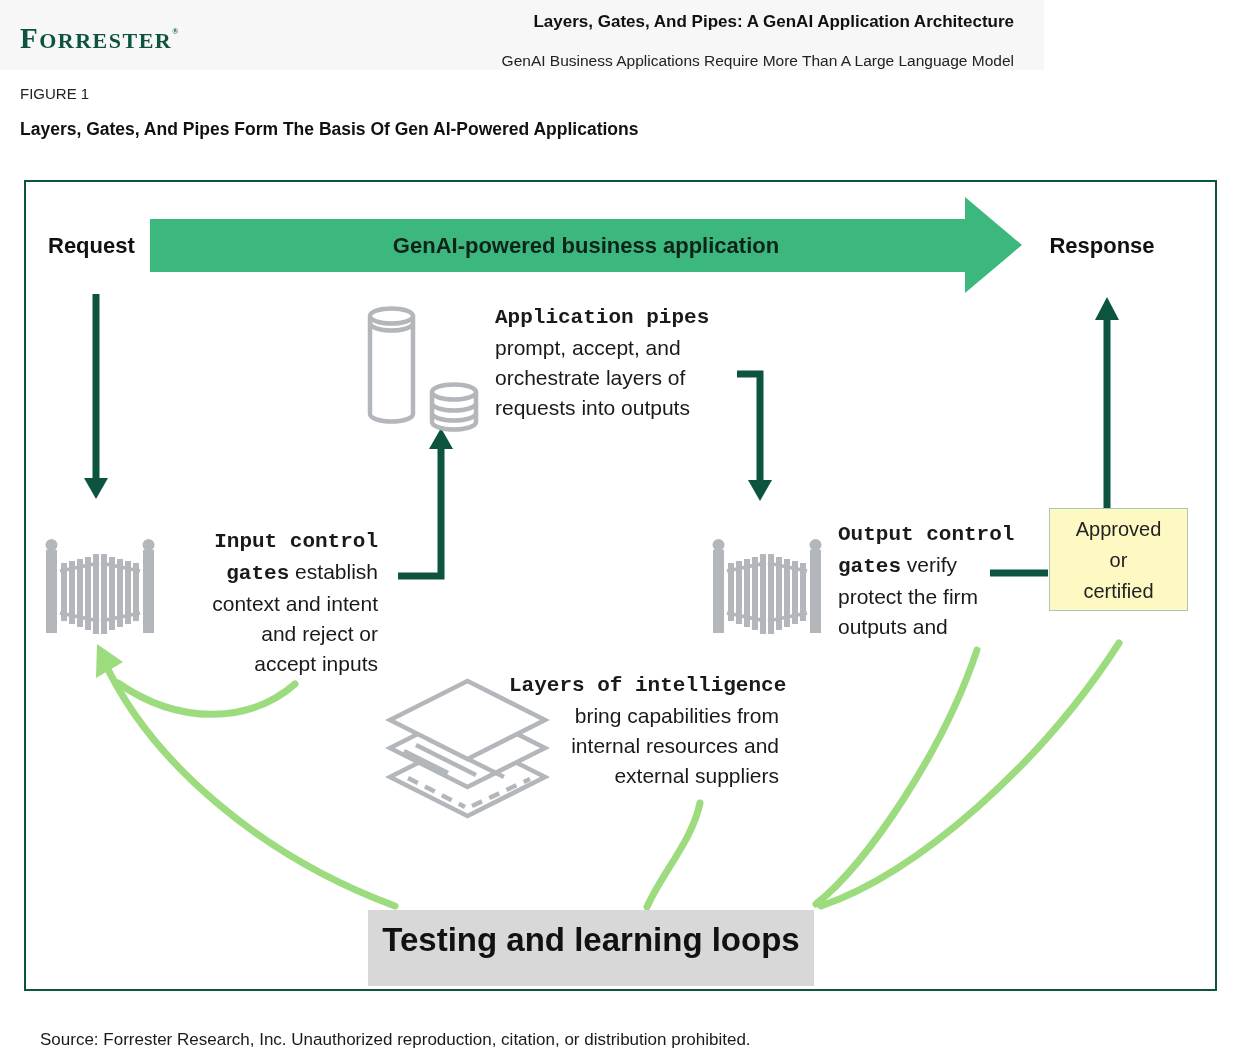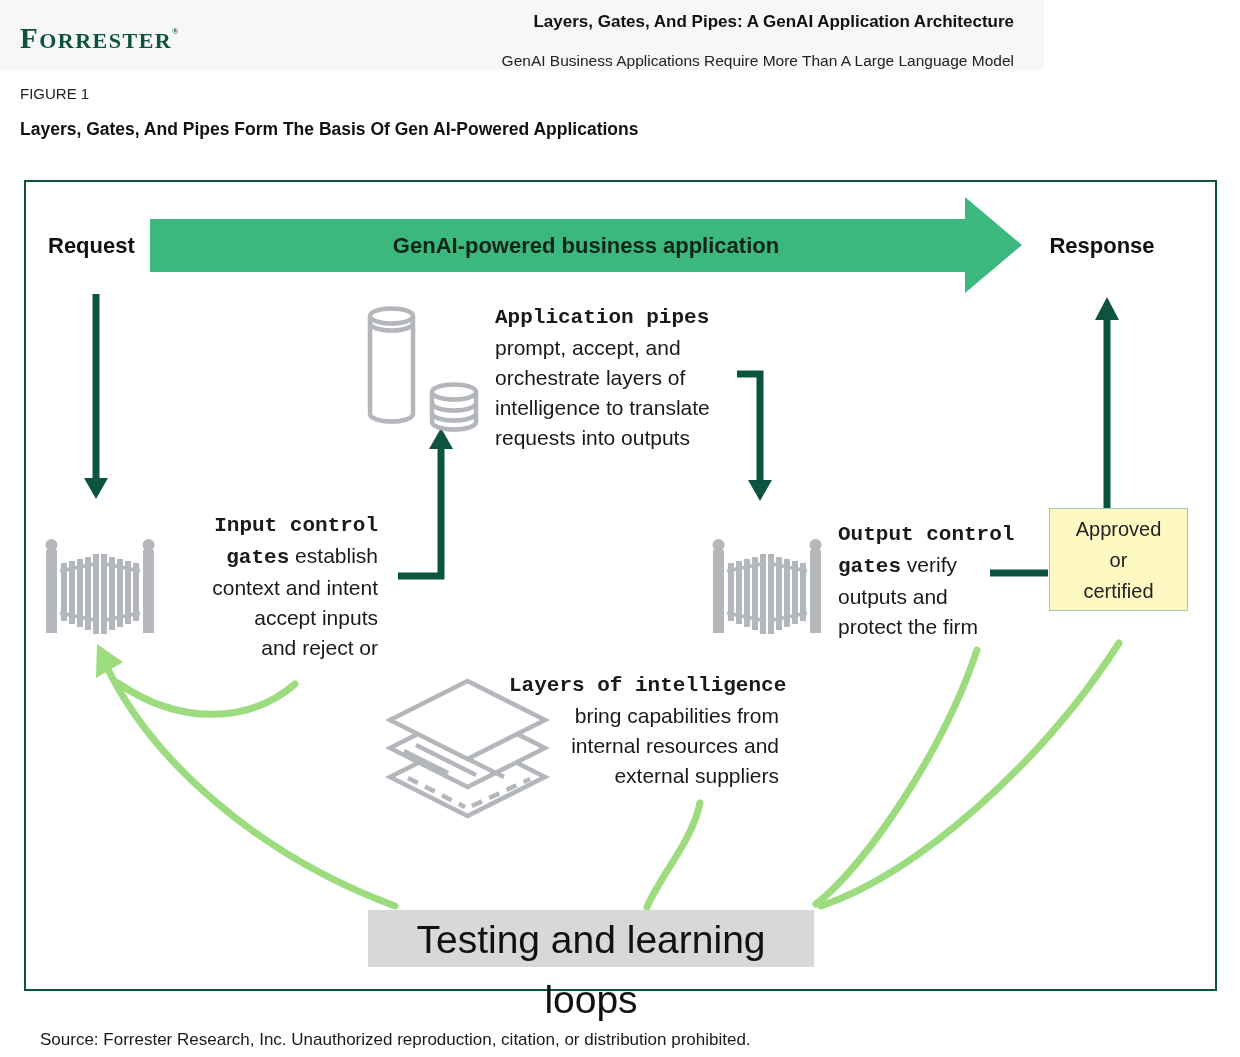--- a/index.html
+++ b/index.html
@@ -50,23 +50,23 @@
   .tblock .b{font-weight:bold;font-family:Liberation Mono, monospace;}
   .t-right{text-align:right;}
   .t-left{text-align:left;}
   .approved-box{
     position:absolute;left:1023px;top:326px;width:139px;height:103px;
     border:1px solid var(--approved-border,#a9c6ba);background:#fef9c3;
     text-align:center;font-size:20px;line-height:31px;color:#222;
     padding-top:5px;box-sizing:border-box;
   }
   .testing-box{
-    position:absolute;left:342px;top:728px;width:446px;height:57px;
+    position:absolute;left:342px;top:728px;width:446px;height:76px;
     background:var(--testing-bg,#d8d8d8);
-    text-align:center;line-height:60px;font-size:39px;font-weight:normal;color:#111;
+    text-align:center;line-height:60px;font-size:33px;font-weight:bold;color:#111;
   }
   .footer{position:absolute;left:40px;top:1030px;font-size:17px;color:#1a1a1a;}
   .tline{white-space:nowrap;}
 </style>
 </head>
 <body>
 
 <div class="header">
   <div class="logo">
     <span class="big-f">F</span><span class="rest">orrester</span><sup>®</sup>
@@ -178,35 +178,34 @@
   </svg>
 
   <div class="lbl" style="left:22px;top:51px;">Request</div>
   <div class="arrow-label">GenAI-powered business application</div>
   <div class="lbl" style="left:1016px;top:51px;width:120px;text-align:center;">Response</div>
 
   <div class="tblock t-left" style="left:469px;top:119px;width:280px;">
       <div class="tline"><span class="b">Application pipes</span></div>
       <div class="tline"><span>prompt, accept, and</span></div>
       <div class="tline"><span>orchestrate layers of</span></div>
-      <div class="tline"><span>intelligence to translate</span></div>
       <div class="tline"><span>requests into outputs</span></div>
     </div>
-  <div class="tblock t-right" style="left:122px;top:327px;width:230px;">
+  <div class="tblock t-right" style="left:122px;top:343px;width:230px;">
       <div class="tline"><span class="b">Input control</span></div>
       <div class="tline"><span class="b">gates</span><span> establish</span></div>
       <div class="tline"><span>context and intent</span></div>
+      <div class="tline"><span>and reject or</span></div>
       <div class="tline"><span>accept inputs</span></div>
-      <div class="tline"><span>and reject or</span></div>
     </div>
   <div class="tblock t-left" style="left:812px;top:336px;width:200px;">
       <div class="tline"><span class="b">Output control</span></div>
       <div class="tline"><span class="b">gates</span><span> verify</span></div>
+      <div class="tline"><span>protect the firm</span></div>
       <div class="tline"><span>outputs and</span></div>
-      <div class="tline"><span>protect the firm</span></div>
     </div>
   <div class="tblock t-right" style="left:483px;top:487px;width:270px;">
       <div class="tline"><span class="b">Layers of intelligence</span></div>
       <div class="tline"><span>bring capabilities from</span></div>
       <div class="tline"><span>internal resources and</span></div>
       <div class="tline"><span>external suppliers</span></div>
     </div>
 
   <div class="approved-box">
       <div class="tline"><span>Approved</span></div>

